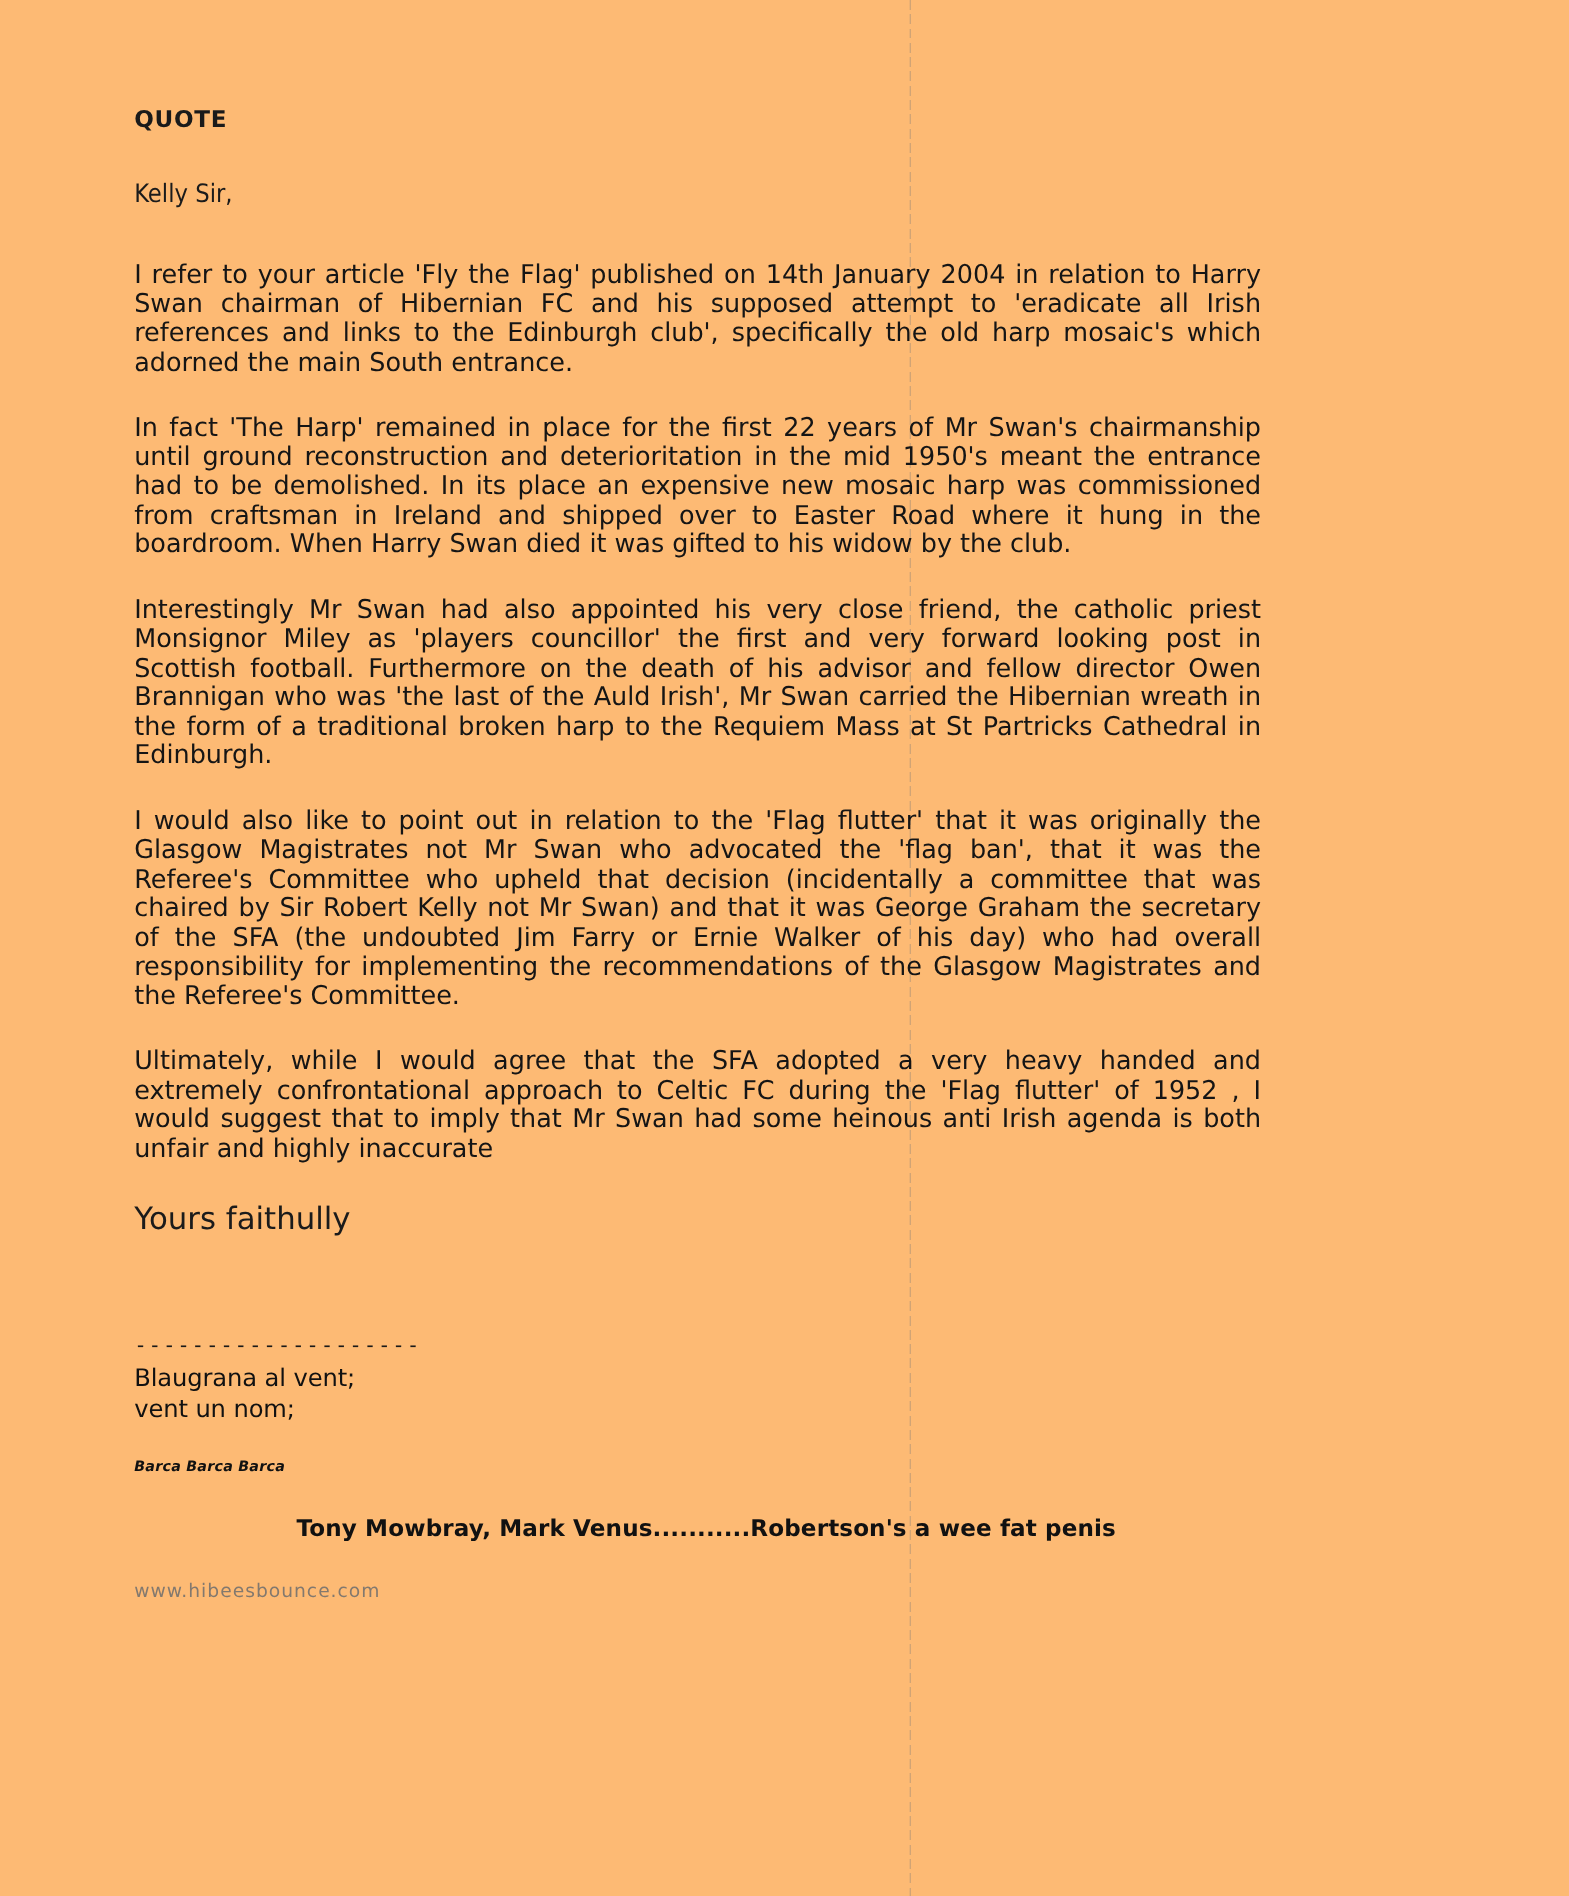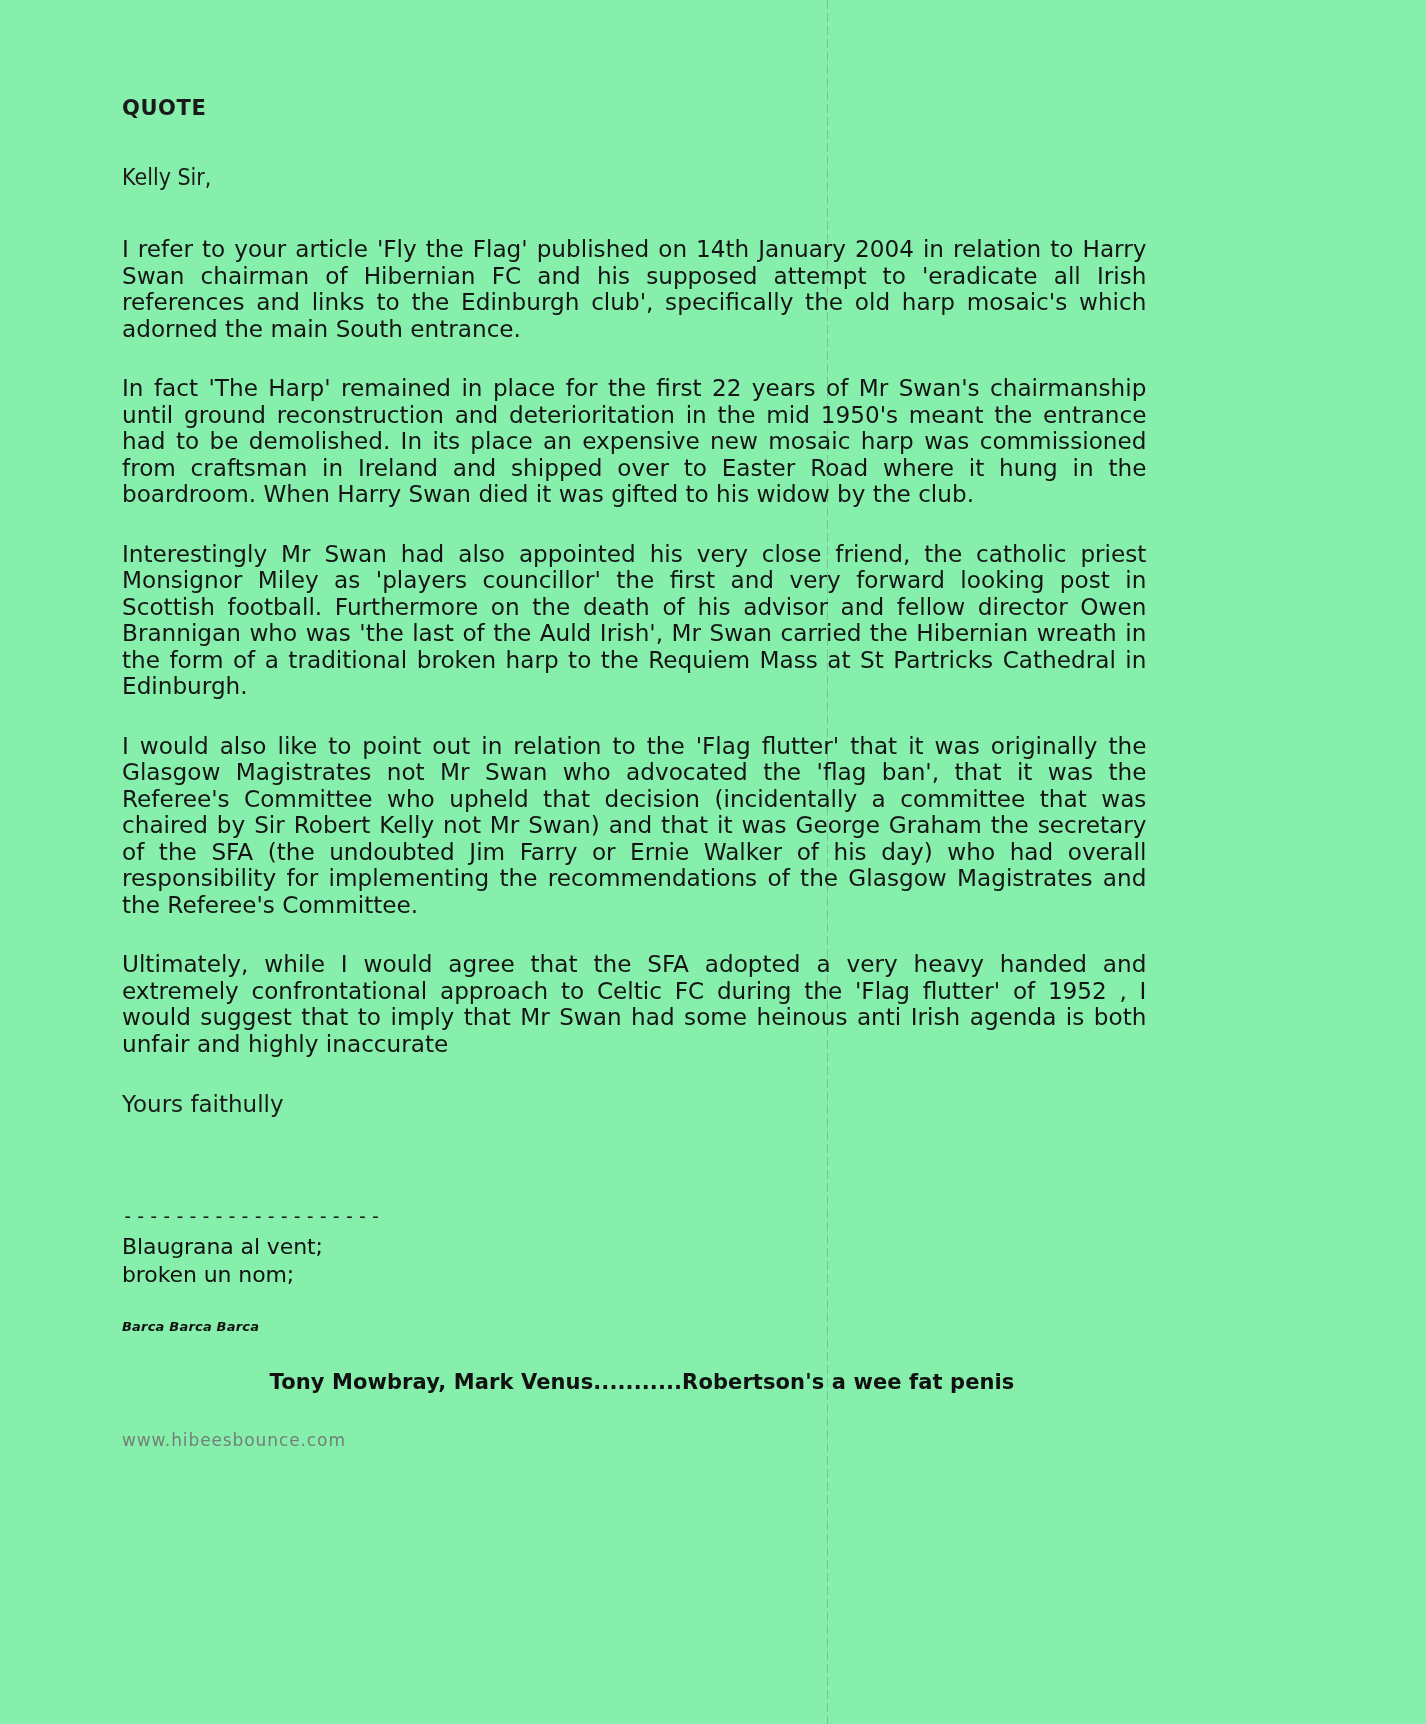--- a/index.html
+++ b/index.html
@@ -8,21 +8,21 @@
     padding: 0;
     background: #ffffff;
   }
   body {
     font-family: "DejaVu Sans", sans-serif;
   }
   .page {
     position: relative;
     width: 1426px;
     height: 1724px;
-    background: #86efac;
+    background: #fdba74;
     overflow: hidden;
   }
 
   
   .scan-line {
     position: absolute;
     top: 0;
     left: 827px;
     width: 1px;
     height: 1724px;
@@ -67,21 +67,21 @@
     line-height: 26.5px;
     color: #151515;
     text-align: justify;
     margin: 0 0 33px 0;
     transform: scaleX(0.985);
     transform-origin: left center;
   }
   .para:last-of-type { margin-bottom: 0; }
 
   .closing {
-    font-size: 23px;
+    font-size: 28px;
     color: #1b1b1b;
     margin: 34px 0 0 0;
   }
 
   .sig-block {
     margin-top: 88px;
   }
 
   .dashes {
     font-family: "DejaVu Sans Mono", monospace;
@@ -149,21 +149,21 @@
     <p class="para">Ultimately, while I would agree that the SFA adopted a very heavy handed and extremely confrontational approach to Celtic FC during the 'Flag flutter' of 1952 , I would suggest that to imply that Mr Swan had some heinous anti Irish agenda is both unfair and highly inaccurate</p>
 
     <div class="closing">Yours faithully</div>
 
     <div class="sig-block">
 
       <div class="dashes">--------------------</div>
 
       <div class="chant">
         <div class="chant-line">Blaugrana al vent;</div>
-        <div class="chant-line">broken un nom;</div>
+        <div class="chant-line">vent un nom;</div>
       </div>
 
       <div class="barca">Barca Barca Barca</div>
 
       <div class="tagline">Tony Mowbray, Mark Venus...........Robertson's a wee fat penis</div>
 
       <div class="url">www.hibeesbounce.com</div>
 
     </div>
   </div>

